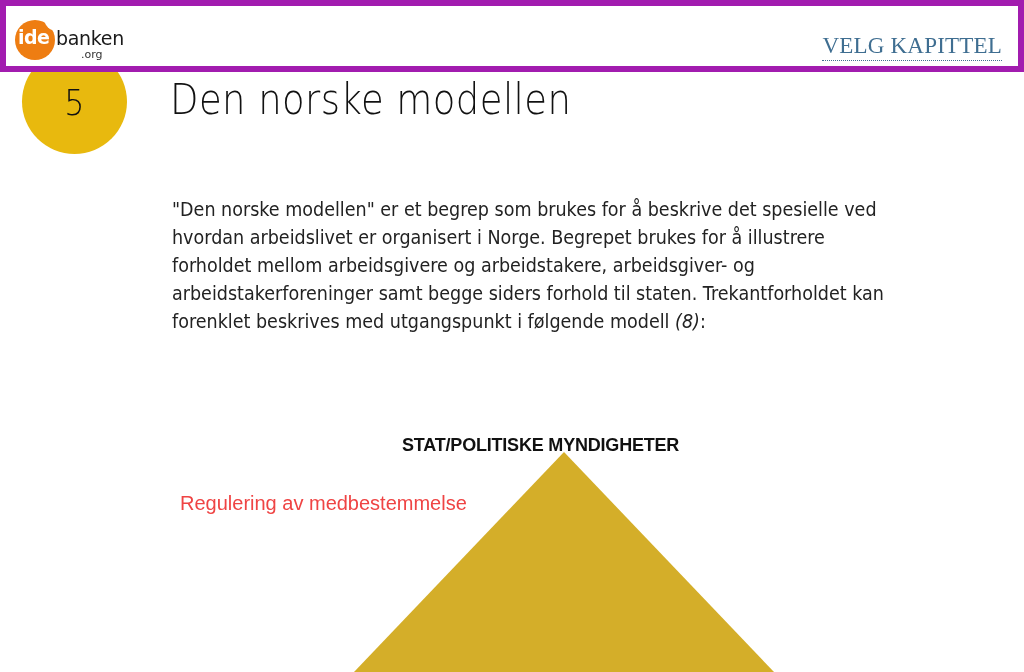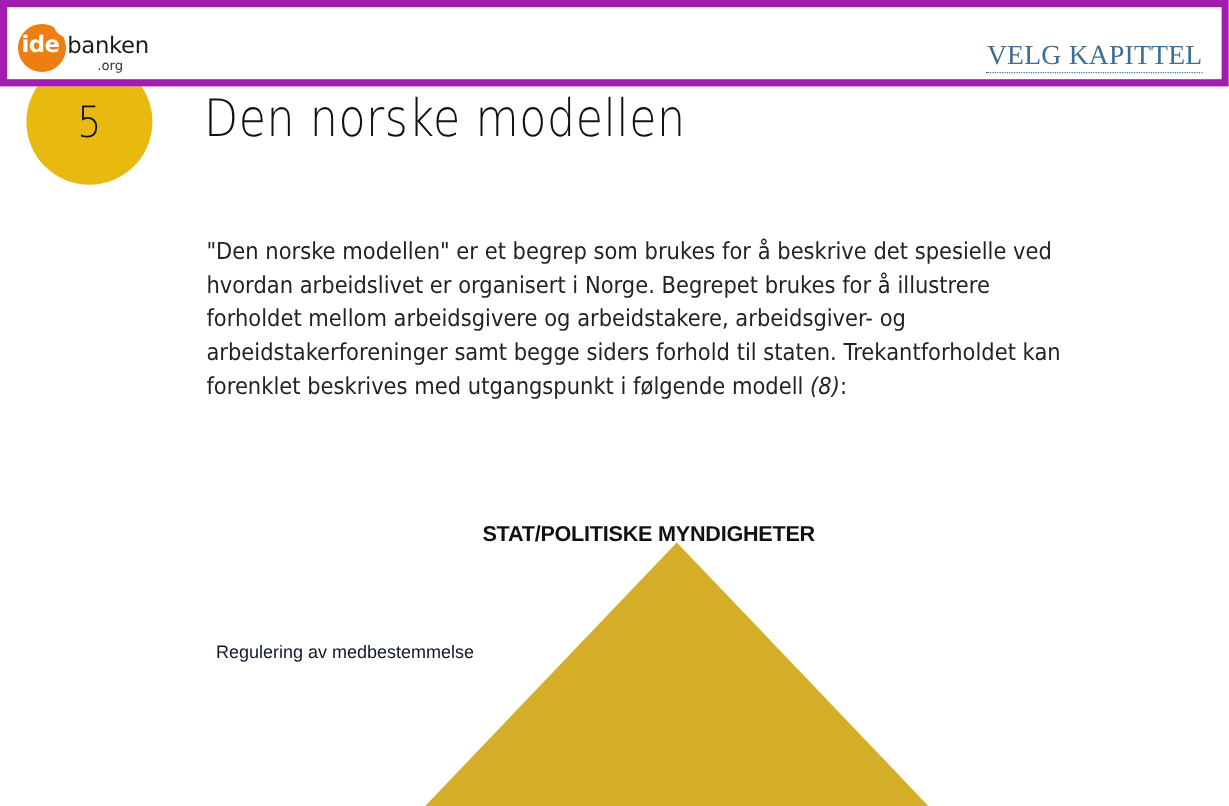--- a/index.html
+++ b/index.html
@@ -86,22 +86,22 @@
     .diagram { position: absolute; left: 0; top: 400px; width: 1024px; height: 272px; }
     .diagram-top-label {
       position: absolute; left: 402px; top: 15px;
       font-family: "Liberation Sans", sans-serif; font-weight: bold;
       font-size: 18px; color: #111; letter-spacing: -0.2px;
       white-space: nowrap;
       margin-top: 20px;
     }
     .diagram-left-label, .diagram-right-label {
       position: absolute;
-      font-family: "Liberation Sans", sans-serif; font-size: 15px;
-      line-height: 24px; color: #0f172a; margin-top: 41px;
+      font-family: "Liberation Sans", sans-serif; font-size: 20px;
+      line-height: 24px; color: #ef4444;
     }
     .diagram-left-label { left: 180px; top: 91px; }
     .diagram-right-label { left: 676px; top: 91px; }
     .diagram-left-label span, .diagram-right-label span { display: block; white-space: nowrap; }
     .triangle { position: absolute; left: 0; top: 0; }
   </style>
 </head>
 <body>
 
 <div class="page">

